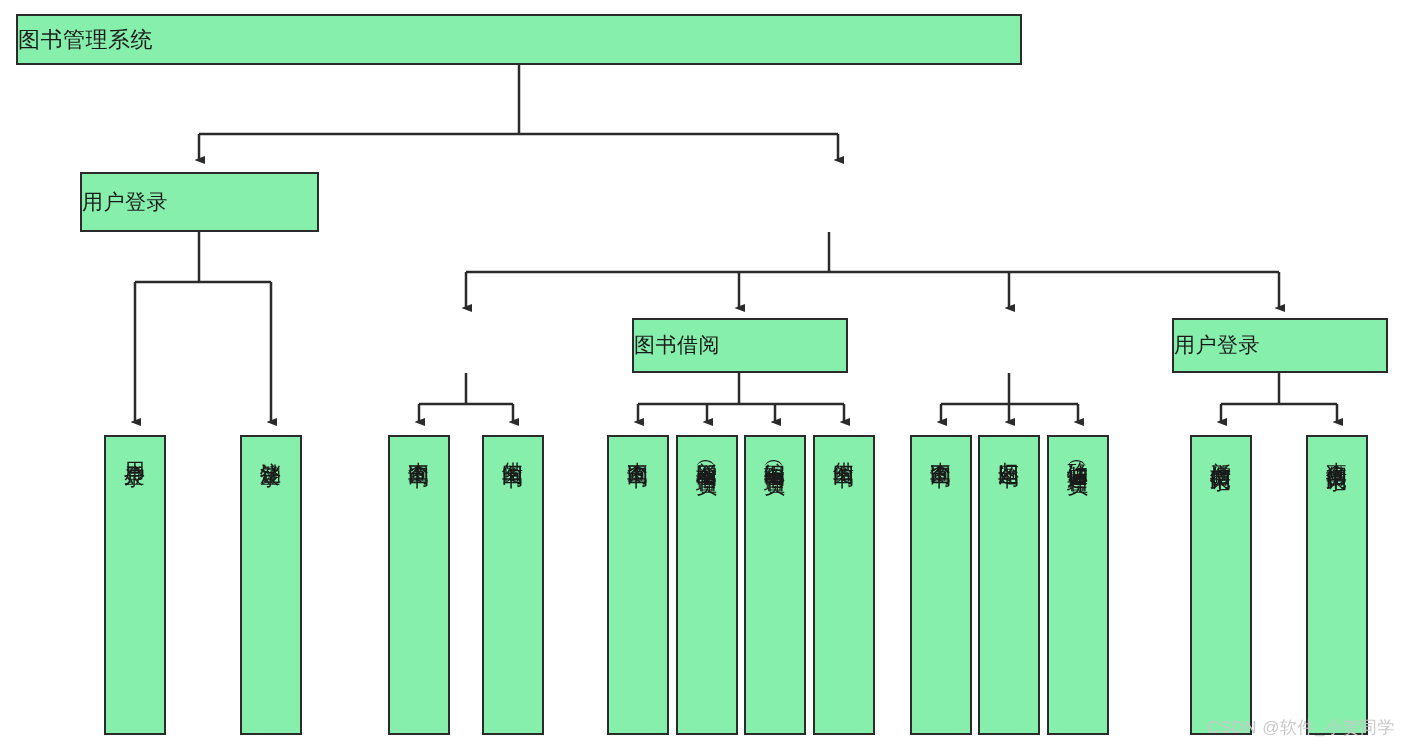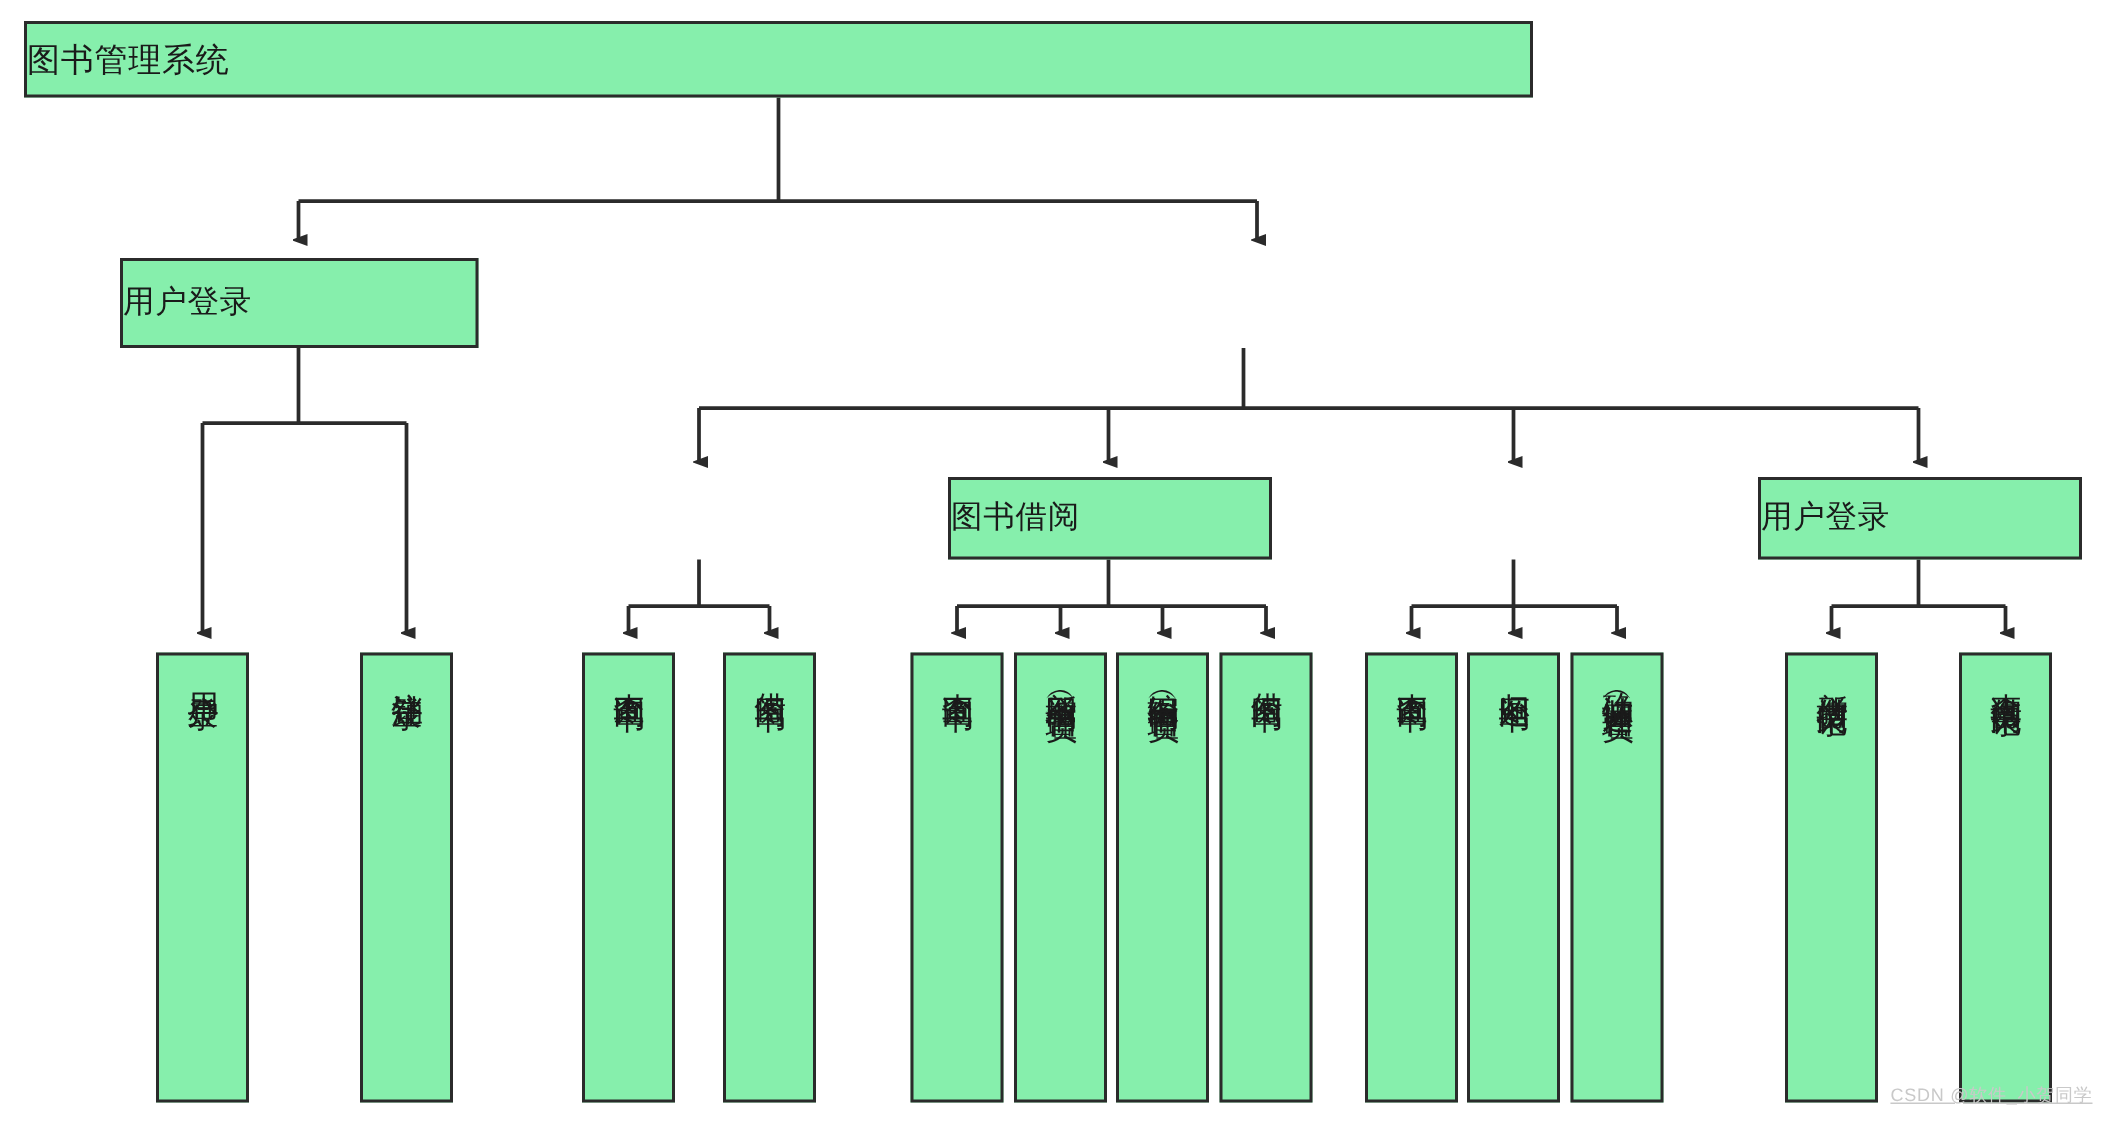--- a/index.html
+++ b/index.html
@@ -34,25 +34,24 @@
     writing-mode:vertical-rl;
     text-orientation:upright;
     font-size:21px;
     letter-spacing:2px;
     line-height:1.0;
     margin:0 auto;
   }
   #watermark{
     position:absolute;
     right:10px;bottom:8px;
-    font-size:12px;
+    font-size:17px;
     color:#c9c9c9;
     white-space:nowrap;
     letter-spacing:0.5px;
-    text-decoration:underline;
   }
 </style>
 </head>
 <body>
 
 <div id="diagram-root">
 
   <svg id="edges" viewBox="0 0 1405 747">
     <defs>
       <marker id="arrow" markerWidth="10" markerHeight="10" refX="4" refY="6" orient="auto" markerUnits="userSpaceOnUse">

